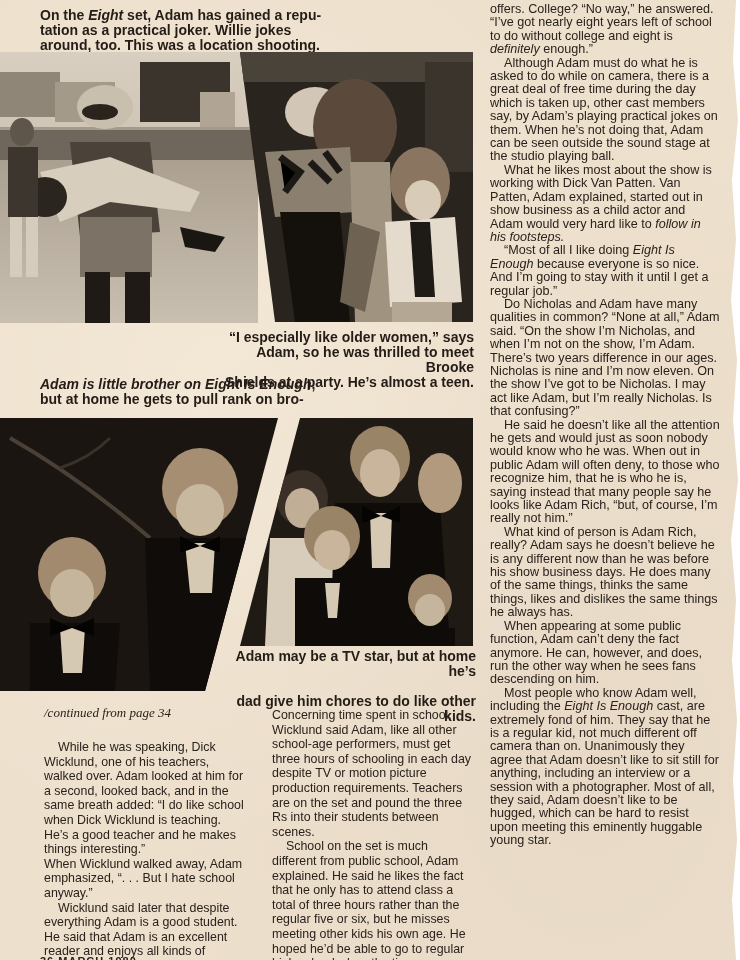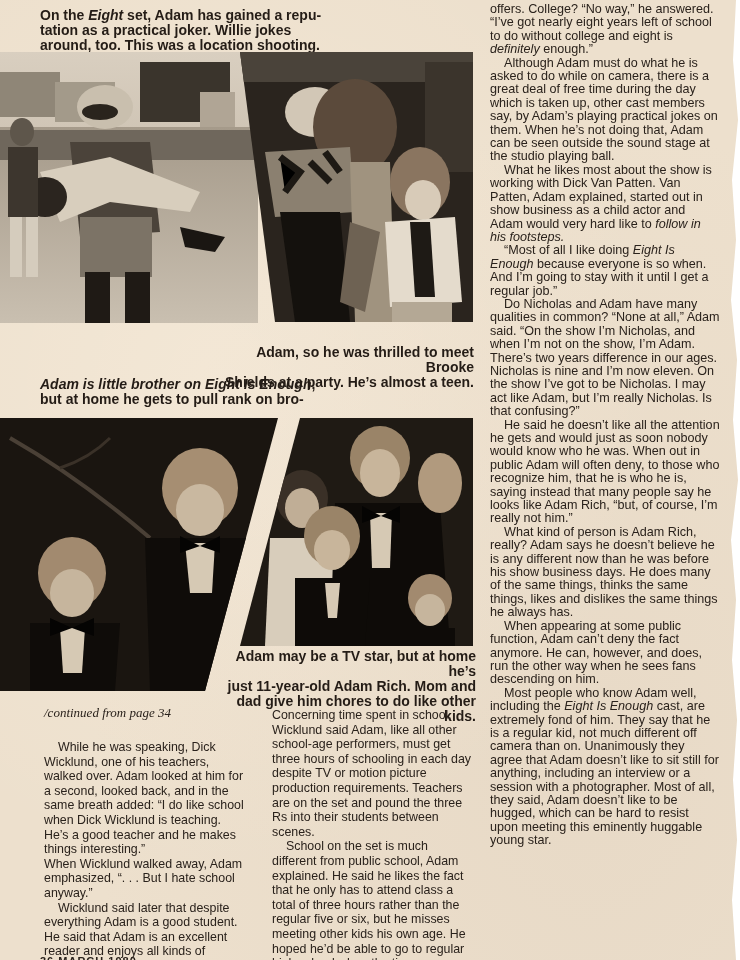--- a/index.html
+++ b/index.html
@@ -78,21 +78,21 @@
       <ellipse cx="180" cy="130" rx="30" ry="35" fill="#8a7560"></ellipse>
       <ellipse cx="183" cy="148" rx="18" ry="20" fill="#d8cbb8"></ellipse>
       <path d="M145 170 L215 165 L222 250 L150 255 Z" fill="#e4dbcc"></path>
       <path d="M170 170 L190 170 L195 245 L175 245 Z" fill="#1e1a15"></path>
       <rect x="152" y="250" width="60" height="20" fill="#b4a895"></rect>
       <path d="M110 170 L140 180 L125 260 L100 250 Z" fill="#6e6253"></path>
     </svg>
   </div>
 
   <div class="cap right" style="left:210px;top:330px;width:264px;">
-    <br>
+    <span>“I especially like older women,” says</span><br>
     <span>Adam, so he was thrilled to meet Brooke</span><br>
     <span>Shields at a party. He’s almost a teen.</span>
   </div>
 
   <div class="cap" style="left:40px;top:377px;width:300px;">
     <i>Adam is little brother on </i><i>Eight Is Enough</i><span>,</span><br>
     <span>but at home he gets to pull rank on bro-</span><br>
   </div>
 
   <div class="photo" style="left:0;top:418px;width:278px;height:273px;clip-path:polygon(0 0,278px 0,205px 273px,0 273px);">
@@ -130,41 +130,41 @@
       <path d="M55 160 L130 160 L125 228 L55 228 Z" fill="#0e0b08"></path>
       <path d="M85 165 L100 165 L97 200 L88 200 Z" fill="#d6c9b4"></path>
       <ellipse cx="190" cy="180" rx="22" ry="24" fill="#a28a6f"></ellipse>
       <ellipse cx="190" cy="192" rx="15" ry="16" fill="#c6b59d"></ellipse>
       <path d="M165 210 L215 210 L215 228 L165 228 Z" fill="#0e0b08"></path>
     </svg>
   </div>
 
   <div class="cap right" style="left:218px;top:649px;width:258px;">
     <span>Adam may be a TV star, but at home he’s</span><br>
-    <span>just 11-year-old Adam Rich. Mom and</span><br>
+    <br>
     <span>dad give him chores to do like other kids.</span>
   </div>
 
   <div class="col" style="left:44px;top:705px;width:200px;">
     <div class="cont">/continued from page 34</div>
     <p>While he was speaking, Dick Wicklund, one of his teachers, walked over. Adam looked at him for a second, looked back, and in the same breath added: “I do like school when Dick Wicklund is teaching. He’s a good teacher and he makes things interesting.”</p>
     <p class="noind">When Wicklund walked away, Adam emphasized, “. . . But I hate school anyway.”</p>
     <p>Wicklund said later that despite everything Adam is a good student. He said that Adam is an excellent reader and enjoys all kinds of books, but he is probably most talented in art and does an exceptionally good job in ceramics.</p>
   </div>
 
   <div class="col" style="left:272px;top:708px;width:200px;">
     <p class="noind">Concerning time spent in school, Wicklund said Adam, like all other school-age performers, must get three hours of schooling in each day despite TV or motion picture production requirements. Teachers are on the set and pound the three Rs into their students between scenes.</p>
     <p>School on the set is much different from public school, Adam explained. He said he likes the fact that he only has to attend class a total of three hours rather than the regular five or six, but he misses meeting other kids his own age. He hoped he’d be able to go to regular high school when the time comes, because of the sports programs it</p>
   </div>
 
   <div class="col" style="left:490px;top:3px;width:230px;font-size:12.6px;line-height:13.4px;">
     <p class="noind"><span>offers. College? “No way,” he answered. “I’ve got nearly eight years left of school to do without college and eight is </span><i>definitely</i><span> enough.”</span></p>
     <p>Although Adam must do what he is asked to do while on camera, there is a great deal of free time during the day which is taken up, other cast members say, by Adam’s playing practical jokes on them. When he’s not doing that, Adam can be seen outside the sound stage at the studio playing ball.</p>
     <p><span>What he likes most about the show is working with Dick Van Patten. Van Patten, Adam explained, started out in show business as a child actor and Adam would very hard like to </span><i>follow in his footsteps.</i></p>
-    <p><span>“Most of all I like doing </span><i>Eight Is Enough</i><span> because everyone is so when. And I’m going to stay with it until I get a regular job.”</span></p>
+    <p><span>“Most of all I like doing </span><i>Eight Is Enough</i><span> because everyone is so nice. And I’m going to stay with it until I get a regular job.”</span></p>
     <p>Do Nicholas and Adam have many qualities in common? “None at all,” Adam said. “On the show I’m Nicholas, and when I’m not on the show, I’m Adam. There’s two years difference in our ages. Nicholas is nine and I’m now eleven. On the show I’ve got to be Nicholas. I may act like Adam, but I’m really Nicholas. Is that confusing?”</p>
     <p>He said he doesn’t like all the attention he gets and would just as soon nobody would know who he was. When out in public Adam will often deny, to those who recognize him, that he is who he is, saying instead that many people say he looks like Adam Rich, “but, of course, I’m really not him.”</p>
     <p>What kind of person is Adam Rich, really? Adam says he doesn’t believe he is any different now than he was before his show business days. He does many of the same things, thinks the same things, likes and dislikes the same things he always has.</p>
     <p>When appearing at some public function, Adam can’t deny the fact anymore. He can, however, and does, run the other way when he sees fans descending on him.</p>
     <p><span>Most people who know Adam well, including the </span><i>Eight Is Enough</i><span> cast, are extremely fond of him. They say that he is a regular kid, not much different off camera than on. Unanimously they agree that Adam doesn’t like to sit still for anything, including an interview or a session with a photographer. Most of all, they said, Adam doesn’t like to be hugged, which can be hard to resist upon meeting this eminently huggable young star.</span></p>
   </div>
 
   <div class="footer">36  MARCH 1980</div>
 </div>
 

